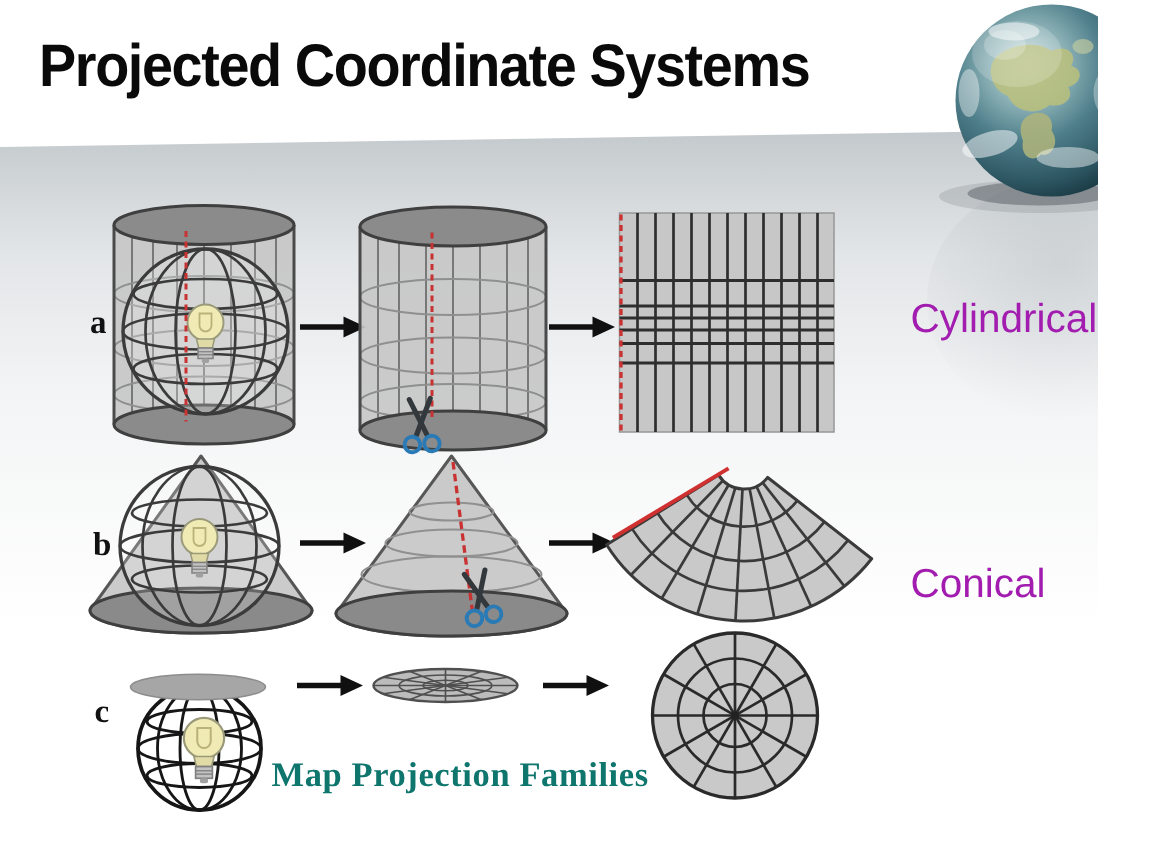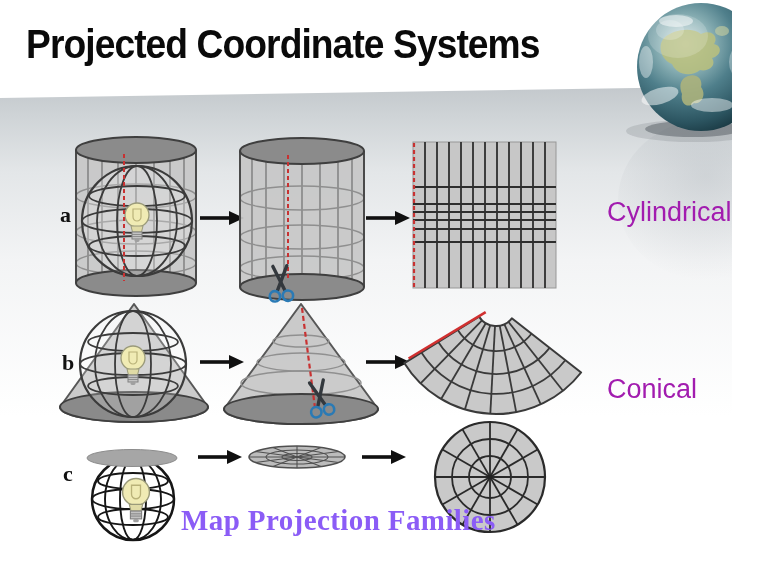--- a/index.html
+++ b/index.html
@@ -12,21 +12,21 @@
          color:#0a0a0a;letter-spacing:-1px;white-space:nowrap;
          transform:scaleX(.93);transform-origin:left top;}
   .diagram-svg{position:absolute;left:0;top:0;}
   .row-letter{position:absolute;font-family:"Liberation Serif","DejaVu Serif",serif;
               font-weight:bold;font-size:22px;color:#111;}
   .letter-a{left:60px;top:202px;} .letter-b{left:62px;top:350px;} .letter-c{left:63px;top:461px;}
   .family-label{position:absolute;left:607px;font-size:27px;color:#a21caf;line-height:1;}
   .family-0{top:199px;} .family-1{top:364px;margin-top:12px;} .family-2{top:457px;}
   .caption{position:absolute;left:181px;top:504px;margin:0;
            font-family:"Liberation Serif","DejaVu Serif",serif;font-weight:bold;
-           font-size:29px;letter-spacing:.4px;color:#8b5cf6;white-space:nowrap;}
+           font-size:23px;letter-spacing:.4px;color:#0f766e;white-space:nowrap;}
 </style>
 </head>
 <body>
 
 <div class="slide">
 
   <div class="band"></div>
 
   <h1 class="title">Projected Coordinate Systems</h1>
 

